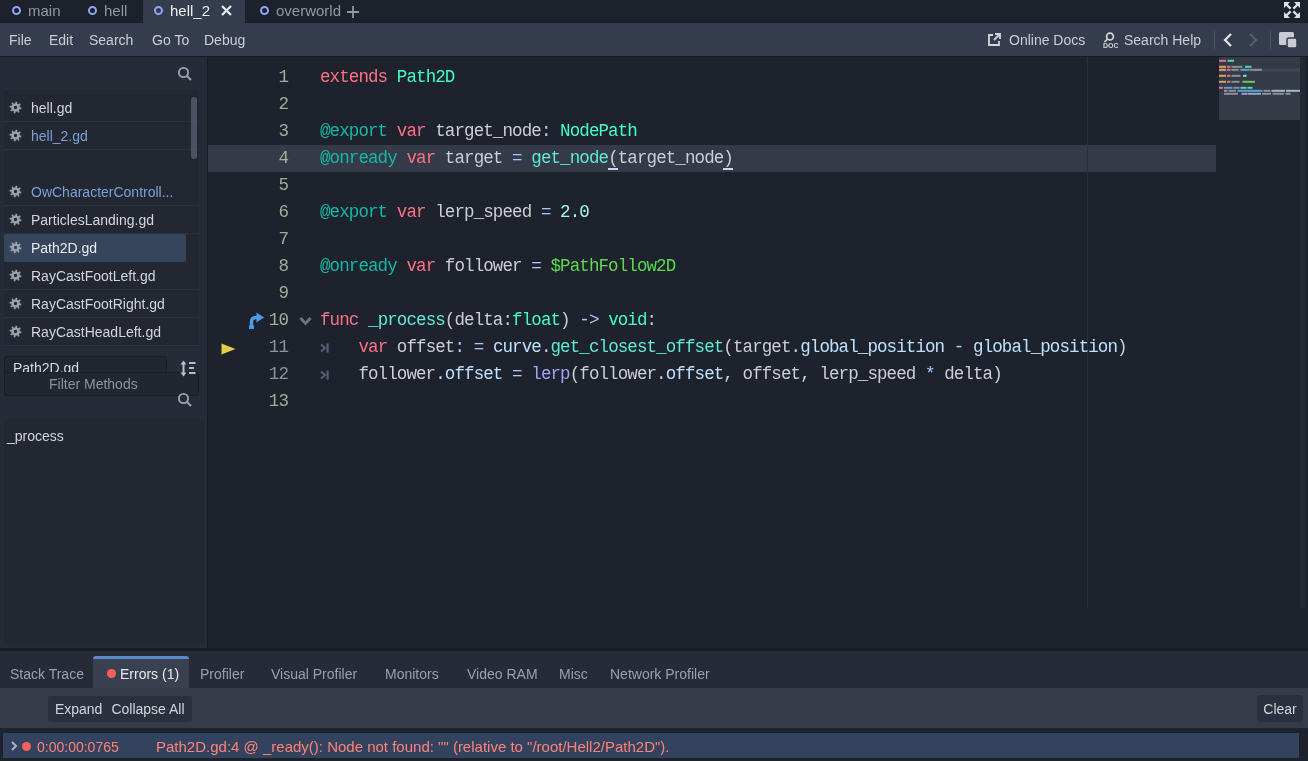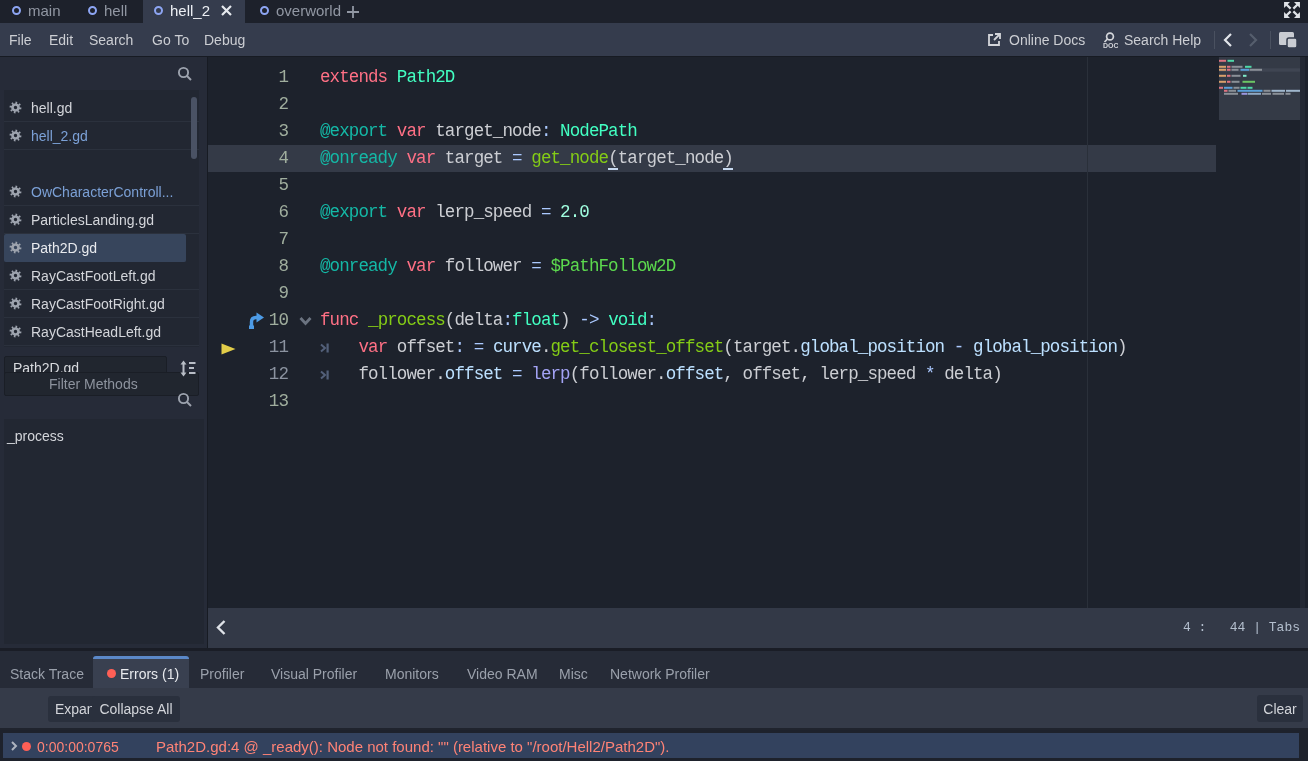--- a/index.html
+++ b/index.html
@@ -28,21 +28,21 @@
 
   
   #codearea { left:208px; top:57px; width:1100px; height:551px; background:#1d222c; overflow:hidden; }
   #guideline { position:absolute; left:879px; top:0; width:1px; height:551px; background:#2a303a; }
   .codeline { position:absolute; left:0; width:1008px; height:27px; font-family:"Liberation Mono", monospace; font-size:17.5px; letter-spacing:-0.9px; line-height:27px; white-space:pre; }
   .lnum { position:absolute; left:8px; width:72px; text-align:right; font-family:"Liberation Mono", monospace; font-size:17.5px; letter-spacing:-0.9px; line-height:27px; color:#a0ae9e; }
   .cl { position:absolute; left:112px; top:0; }
   .k  { color:#ff7085; }  
   .an { color:#14b8a6; }  
   .ty { color:#42ffc2; }  
-  .fn { color:#84cc16; }  
+  .fn { color:#5eead4; }  
   .mb { color:#bce0ff; }  
   .op { color:#abc9ff; }  
   .nm { color:#a1ffe0; }  
   .np { color:#5cd94e; }  
   .gl { color:#a3a3f5; }  
   .ul { border-bottom:2px solid #c6d8ef; }
 
   
   #statusbar { left:208px; top:608px; width:1100px; height:40px; background:#333947; font-family:"Liberation Mono", monospace; font-size:13px; color:#b4bfce; white-space:pre; }
 
@@ -256,45 +256,39 @@
       <rect x="5" y="35.8" width="14" height="2" fill="#8a9097"></rect>
         <rect x="22.5" y="35.8" width="5.5" height="2" fill="#9b97e0"></rect>
         <rect x="28.5" y="35.8" width="13.5" height="2" fill="#8fa9c4"></rect>
         <rect x="43" y="35.8" width="9" height="2" fill="#8a9097"></rect>
         <rect x="53.5" y="35.8" width="11.5" height="2" fill="#8a9097"></rect>
         <rect x="66.5" y="35.8" width="5" height="2" fill="#8a9097"></rect>
     </svg>
   </div>
   <div class="abs" style="left:1300px; top:57px; width:5px; height:551px; background:#242934;"></div>
 
-  <div class="abs" id="statusbar">
-    <svg class="abs" style="left:7px; top:11px;" width="12" height="17" viewBox="0 0 12 17">
-        <path d="M9.5 2 L3 8.5 L9.5 15" stroke="#dfe2e8" stroke-width="2.4" fill="none"></path>
-      </svg>
-    <div class="abs" style="right:8px; top:12px;">4 :   44 | Tabs</div>
-  </div>
 
   <div class="abs" id="botpanel"></div>
   <div class="abs" style="left:0; top:648px; width:1308px; height:3px; background:#1a1d26;"></div>
   <div class="abs" style="left:0; top:651px; width:1308px; height:37px; background:#262b37;"></div>
   <div class="abs" style="left:93px; top:656px; width:96px; height:32px; background:#394050; border-radius:4px 4px 0 0;"></div>
   <div class="abs" style="left:93px; top:656px; width:96px; height:3px; background:#5b88c8; border-radius:4px 4px 0 0;"></div>
   <div class="btab" style="left:10px;">Stack Trace</div>
   <div class="btab" style="left:107px; color:#e8eaee;"><span style="width:9px;height:9px;border-radius:50%;background:#ff5f56;margin-right:4px;"></span>Errors (1)</div>
   <div class="btab" style="left:200px;">Profiler</div>
   <div class="btab" style="left:271px;">Visual Profiler</div>
   <div class="btab" style="left:385px;">Monitors</div>
   <div class="btab" style="left:467px;">Video RAM</div>
   <div class="btab" style="left:559px;">Misc</div>
   <div class="btab" style="left:610px;">Network Profiler</div>
 
   <div class="abs" style="left:0; top:688px; width:1308px; height:40px; background:#353b49;"></div>
   <div class="abs" style="left:0; top:728px; width:1308px; height:2px; background:#20242e;"></div>
   <div class="btn" style="left:3px; top:696px; width:80px; height:26px;margin-left:45px;">Expand All</div>
-  <div class="btn" style="left:92px; top:696px; width:88px; height:26px;">Collapse All</div>
+  <div class="btn" style="left:104px; top:696px; width:88px; height:26px;">Collapse All</div>
   <div class="btn" style="left:1257px; top:695px; width:46px; height:27px;">Clear</div>
 
   <div class="abs" style="left:0; top:730px; width:1308px; height:31px; background:#1e222c;"></div>
   <div class="abs" style="left:3px; top:733px; width:1296px; height:25px; background:#33425e;"></div>
   <svg class="abs" style="left:10px; top:740px;" width="8" height="12" viewBox="0 0 8 12">
       <path d="M2 2 L6 6 L2 10" stroke="#aeb4bf" stroke-width="2" fill="none"></path>
     </svg>
   <div class="abs" style="left:22px; top:742px; width:9px; height:9px; border-radius:50%; background:#ff5f56;"></div>
   <div class="abs" style="left:37px; top:739px; font-size:14px; color:#ff8376;">0:00:00:0765</div>
   <div class="abs" style="left:156px; top:738px; font-size:15px; color:#ff8376;">Path2D.gd:4 @ _ready(): Node not found: "" (relative to "/root/Hell2/Path2D").</div>

